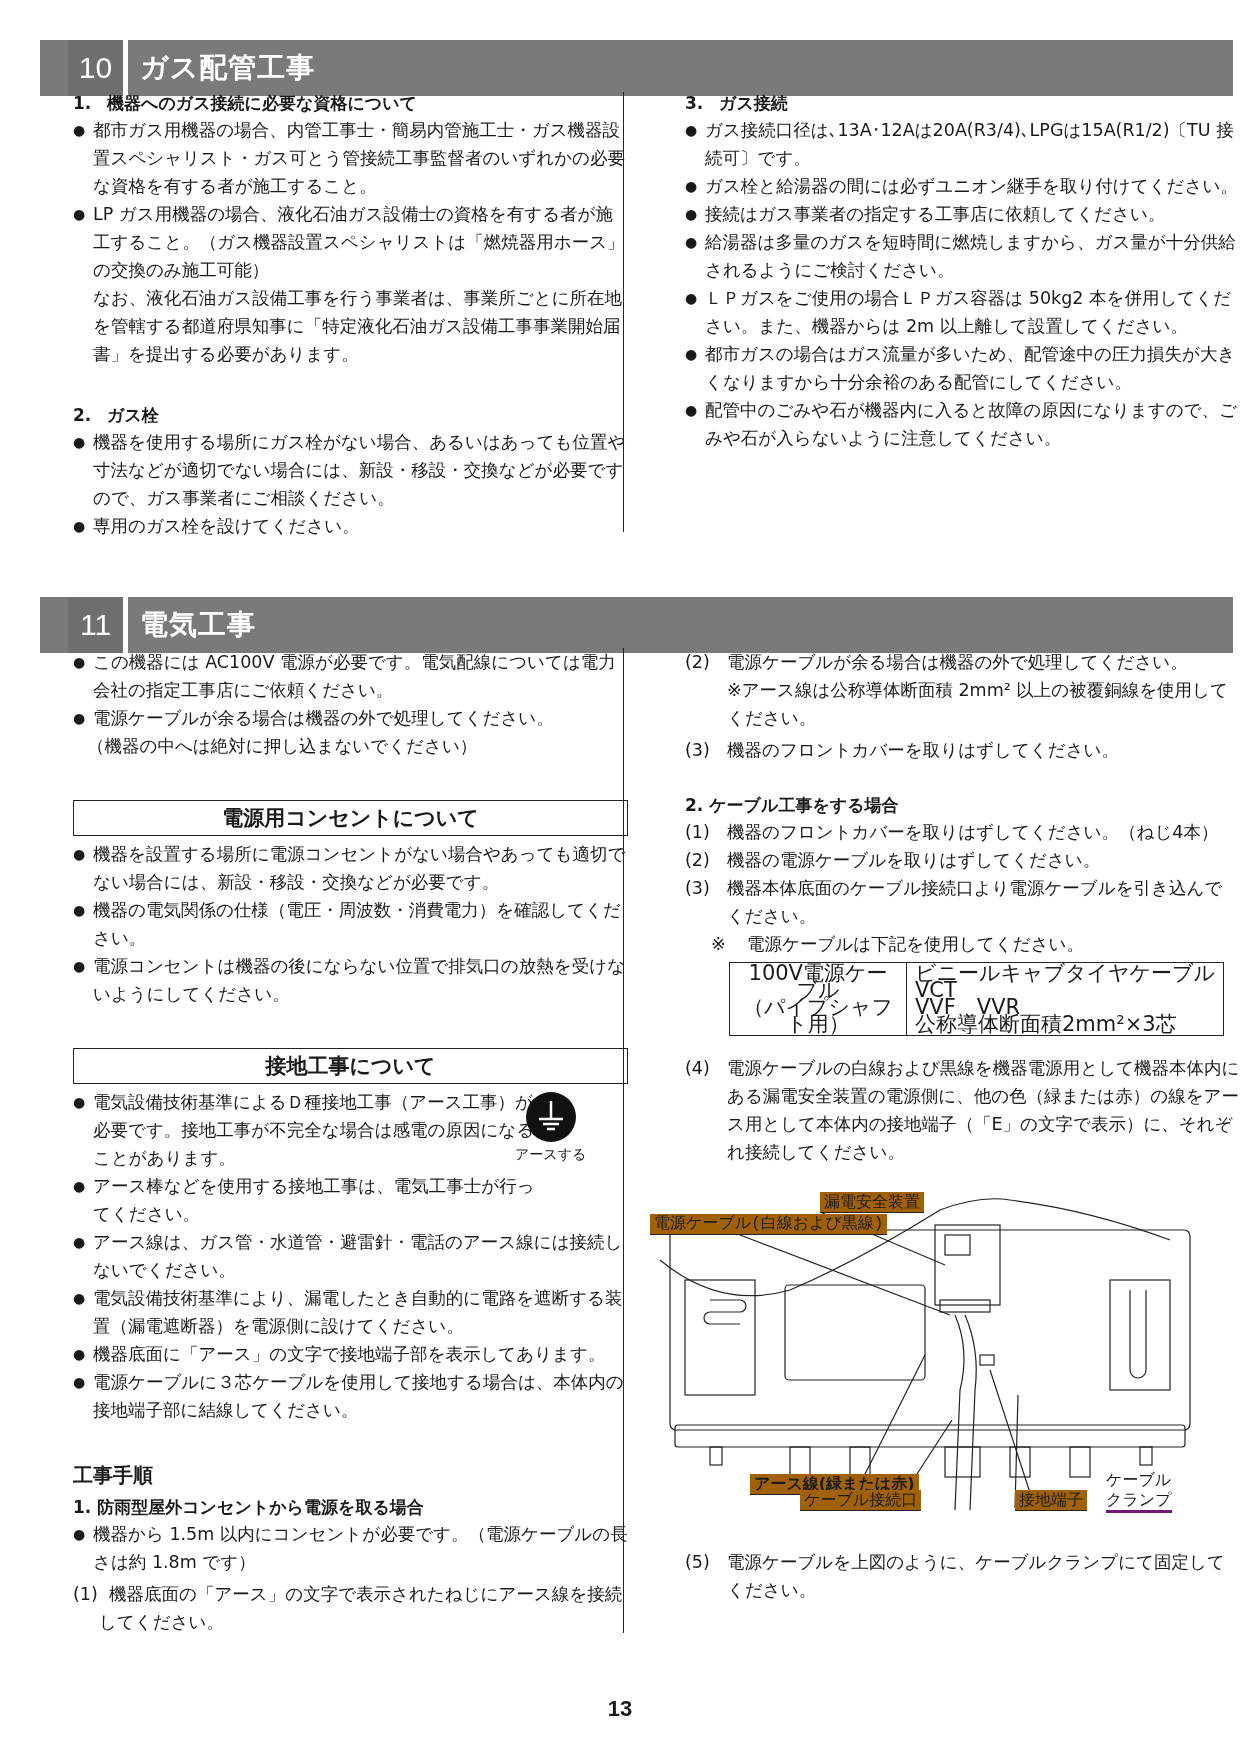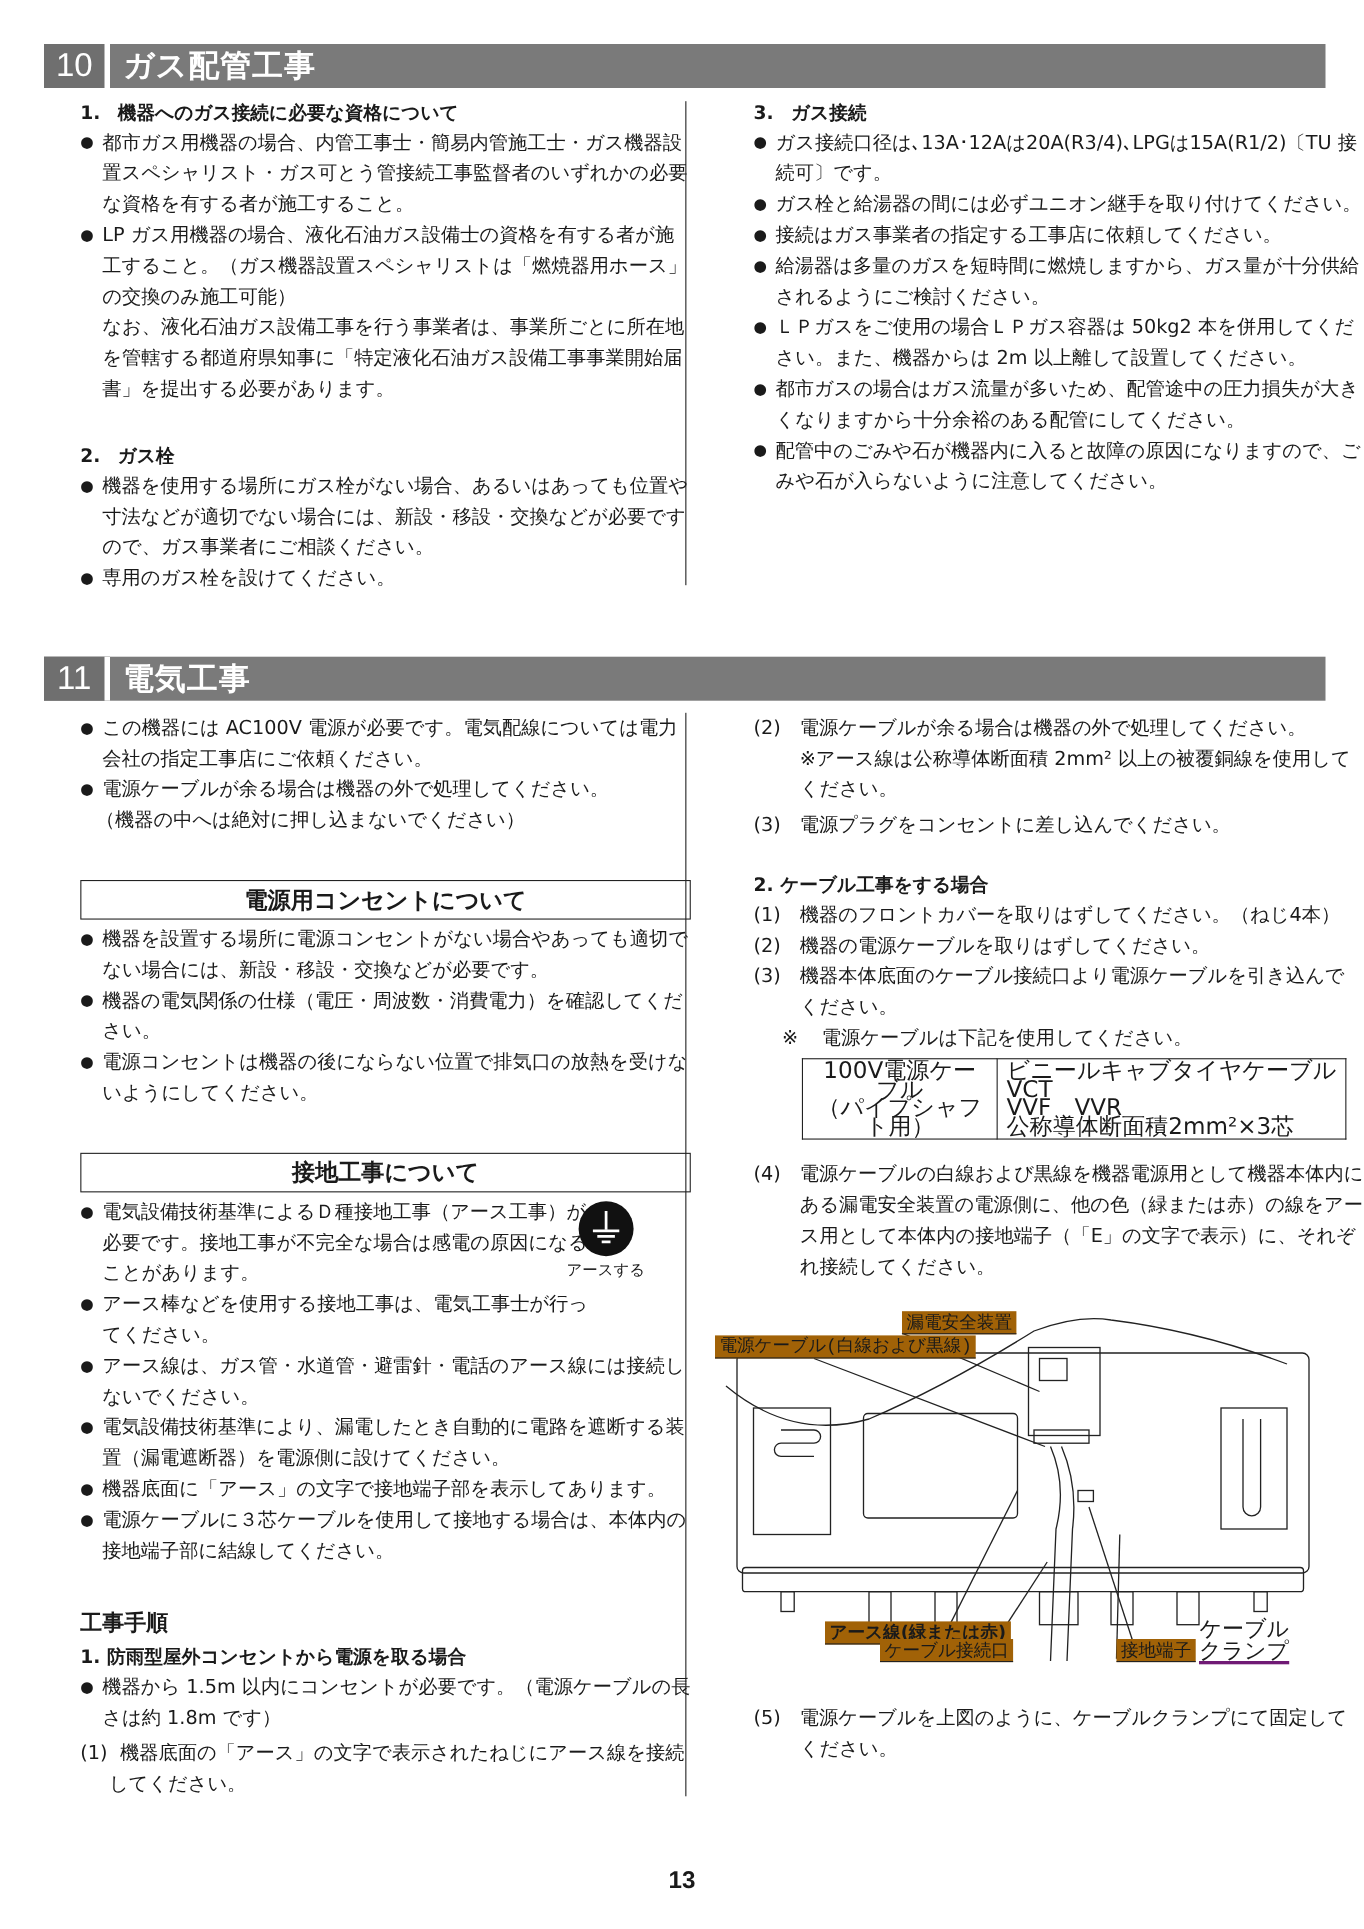--- a/index.html
+++ b/index.html
@@ -2,22 +2,22 @@
 <html><head>
 <meta charset="utf-8">
 <style>
   html, body { margin: 0; padding: 0; background: #ffffff; }
   body {
     width: 1240px; height: 1754px; position: relative; overflow: hidden;
     font-family: "DejaVu Sans", "Liberation Sans", sans-serif;
     color: #1a1a1a;
   }
   .banner {
-    position: absolute; left: 40px; width: 1165px; height: 40px;
-    background: #7a7a7a; display: flex; align-items: stretch;
+    position: absolute; left: 40px; width: 1165px; height: 56px;
+    background: #7a7a7a; display: flex; align-items: stretch; padding-left: 28px;
   }
   .banner .num {
     width: 55px; background: #6f6f6f; color: #fff; font-size: 30px;
     display: flex; align-items: center; justify-content: center;
     font-family: "Liberation Sans", sans-serif; border-right: 5px solid #fff;
   }
   .banner .title {
     color: #fff; font-size: 28px; font-weight: bold; padding-left: 12px;
     display: flex; align-items: center; letter-spacing: 1px;
   }
@@ -137,21 +137,21 @@
   </div>
   <div>アースする</div>
 </div>
 
 <div class="col right" style="top:648px;">
   <div class="step">
     <span class="sn">(2)</span><span>電源ケーブルが余る場合は機器の外で処理してください。</span>
   </div>
   <div class="note" style="padding-left:42px;">※アース線は公称導体断面積 2mm² 以上の被覆銅線を使用してください。</div>
   <div class="step" style="margin-top:4px;">
-    <span class="sn">(3)</span><span>電源プラグをコンセントに差し込んでください。</span>
+    <span class="sn">(3)</span><span>機器のフロントカバーを取りはずしてください。</span>
   </div>
 
   <h3 style="margin-top:28px;">2.  ケーブル工事をする場合</h3>
   <div class="step">
     <span class="sn">(1)</span><span>機器のフロントカバーを取りはずしてください。（ねじ4本）</span>
   </div>
   <div class="step">
     <span class="sn">(2)</span><span>機器の電源ケーブルを取りはずしてください。</span>
   </div>
   <div class="step">
@@ -221,21 +221,21 @@
       <line x1="245" y1="318" x2="302" y2="230"></line>
       <line x1="365" y1="318" x2="368" y2="205"></line>
       <line x1="385" y1="318" x2="340" y2="180"></line>
     </g>
   </svg>
   <div class="lbl" style="left:170px; top:2px;">漏電安全装置</div>
   <div class="lbl" style="left:0px; top:24px;font-family:Liberation Mono, monospace;">電源ケーブル(白線および黒線)</div>
   <div class="lbl" style="left:100px; top:284px;font-weight:bold;">アース線(緑または赤)</div>
   <div class="lbl" style="left:150px; top:300px;">ケーブル接続口</div>
   <div class="lbl" style="left:365px; top:300px;">接地端子</div>
-  <div style="position:absolute; left:440px; top:280px; font-size:20px; line-height:20px; text-align:right;">
+  <div style="position:absolute; left:456px; top:280px; font-size:16px; line-height:20px; text-align:left;">
     <div>ケーブル</div>
     <div style="border-bottom:3px solid #701a75;">クランプ</div>
   </div>
 </div>
 
 <div class="col right" style="top:1548px;">
   <div class="step">
     <span class="sn">(5)</span><span>電源ケーブルを上図のように、ケーブルクランプにて固定してください。</span>
   </div>
 </div>

